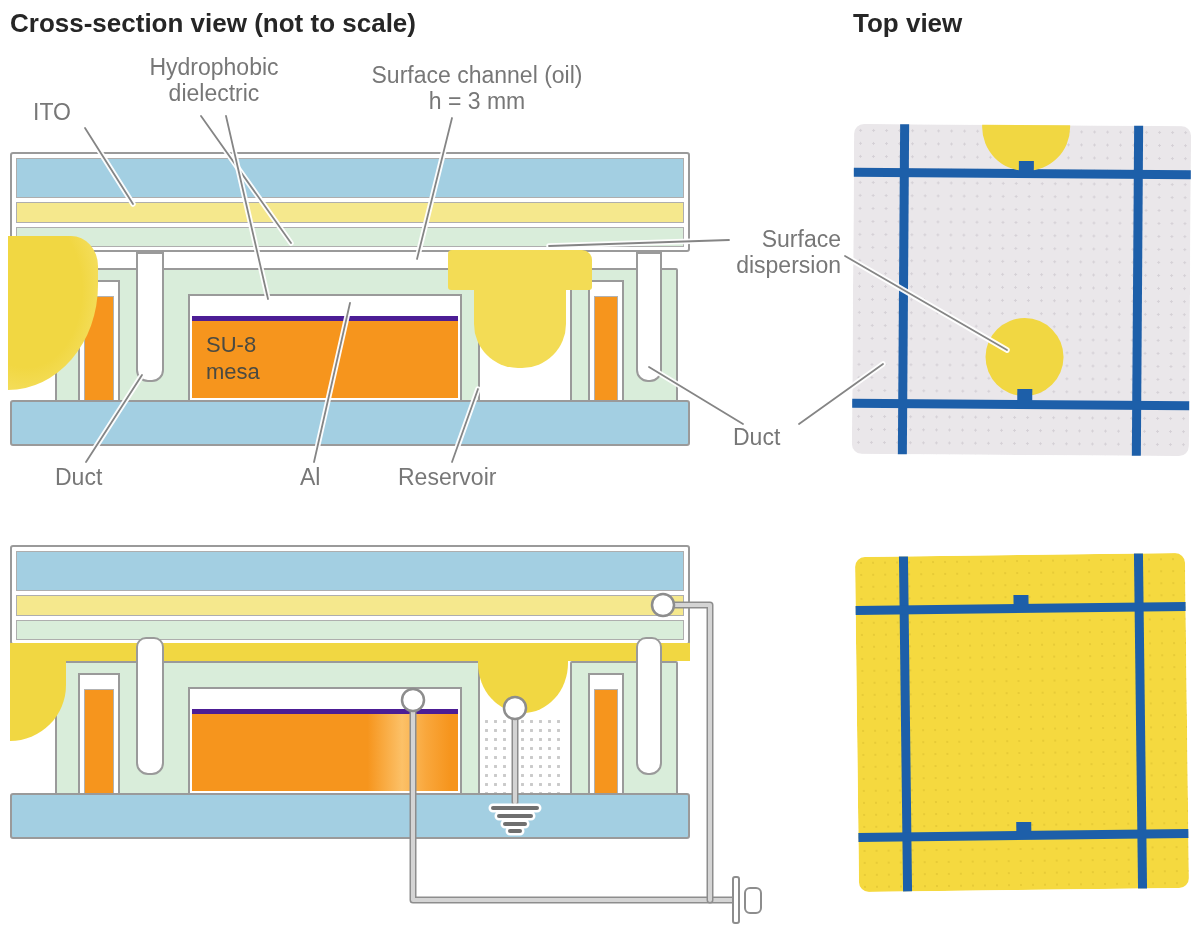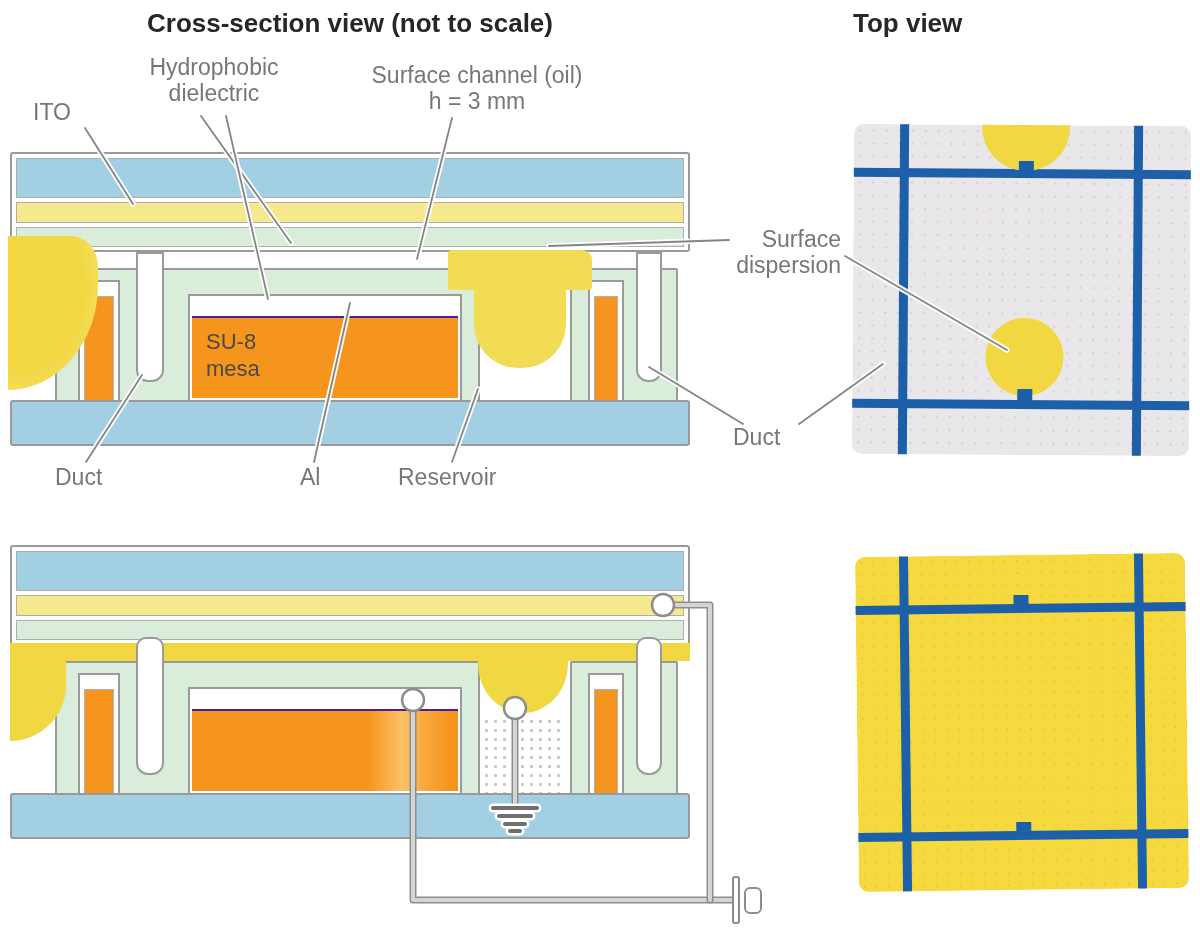--- a/index.html
+++ b/index.html
@@ -17,21 +17,21 @@
     --c-title_dark:#262626;
     --c-su8_text:#4a4a42;
   }
   html,body{margin:0;padding:0;background:#fff;}
   .canvas{position:relative;width:1200px;height:942px;background:#fff;overflow:hidden;
           font-family:"Liberation Sans",sans-serif;}
 
   
   .title{position:absolute;top:8px;font-size:26px;font-weight:bold;color:var(--c-title_dark);
          text-shadow:0 0 3px #fff,0 0 3px #fff;}
-  .cs-title{left:10px;width:680px;text-align:center;}
+  .cs-title{left:10px;width:680px;}
   .tv-title{left:853px;width:337px;text-align:left;}
   .lbl{position:absolute;font-size:23px;line-height:26px;color:var(--c-label_gray);
        text-shadow:-1px -1px 0 #fff,1px -1px 0 #fff,-1px 1px 0 #fff,1px 1px 0 #fff,0 0 4px #fff;
        white-space:nowrap;}
   .lbl.center{text-align:center;}
   .lbl.right{text-align:right;}
   .lbl-ito{left:33px;top:99px;width:64px;}
   .lbl-hd{left:118px;top:54px;width:192px;}
   .lbl-sc{left:352px;top:62px;width:250px;}
   .lbl-duct-l{left:55px;top:464px;}
@@ -63,21 +63,21 @@
           border:1px solid #b2b2b2;border-bottom:none;}
   .duct{position:absolute;width:28px;background:#fff;border:2px solid var(--c-outline_gray);
         box-sizing:border-box;border-radius:0 0 12px 12px;}
   .cs1 .duct{top:100px;height:130px;}
   .cs2 .duct{top:92px;height:138px;border-radius:10px 10px 12px 12px;}
   .duct-l{left:126px;}
   .duct-r{left:626px;width:26px;}
   .mesa-inner{position:absolute;left:178px;top:142px;width:274px;height:108px;background:#fff;
               border:2px solid var(--c-outline_gray);box-sizing:border-box;}
   .mesa-orange{position:absolute;left:2px;right:2px;top:20px;bottom:2px;background:var(--c-su8_orange);
-               border-top:2px solid #4c1d95;text-decoration:underline;}
+               border-top:5px solid #4c1d95;text-decoration:underline;}
   .cs2 .mesa-orange{background:linear-gradient(90deg,var(--c-su8_orange) 0%,var(--c-su8_orange) 66%,
                #fcc168 79%,#f9a73c 88%,var(--c-su8_orange) 97%);}
   .su8-label{position:absolute;left:14px;top:10px;font-size:22px;line-height:27px;
              color:var(--c-su8_text);}
   .funnel-cap{position:absolute;left:438px;top:98px;width:144px;height:40px;
               background:var(--c-pigment_bright);border-radius:4px 10px 3px 3px;}
   .funnel-stem{position:absolute;left:464px;top:120px;width:92px;height:96px;
                background:var(--c-pigment_bright);border-radius:0 0 44px 44px;}
   .blob-left{position:absolute;left:-2px;top:84px;width:90px;height:154px;
              background:radial-gradient(at 20% 35%,var(--c-pigment_yellow) 55%,#f8e77e);

